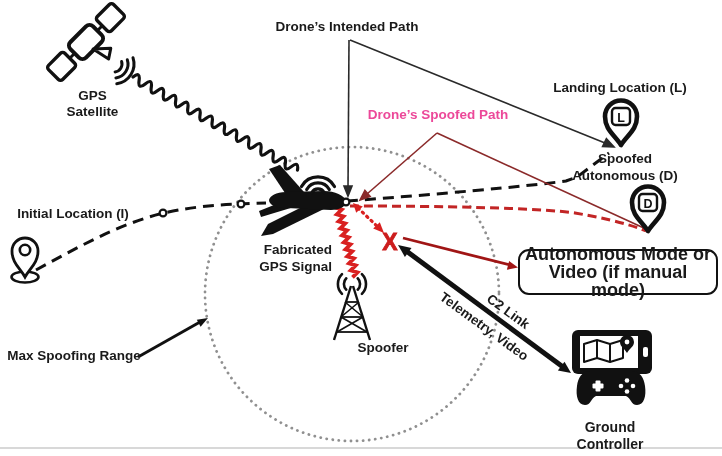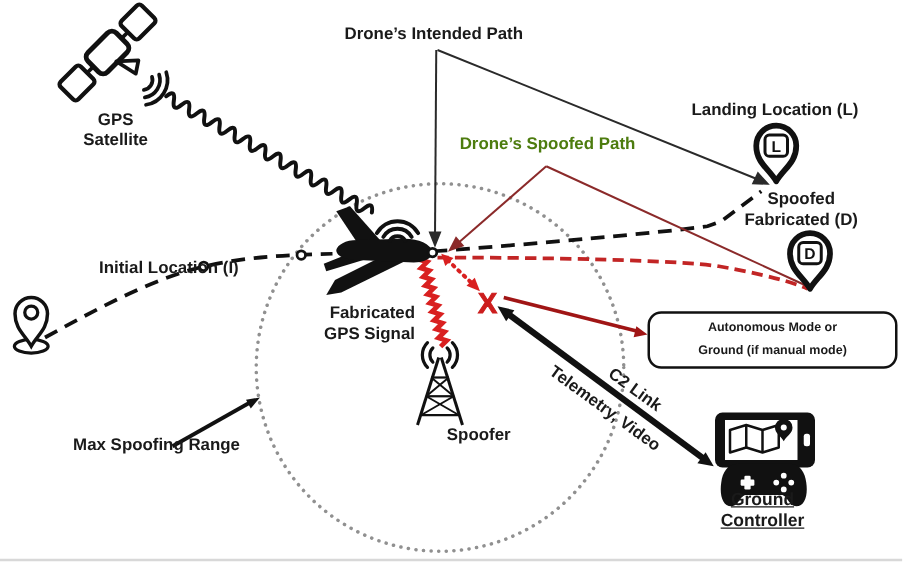--- a/index.html
+++ b/index.html
@@ -5,28 +5,28 @@
   html,body{margin:0;padding:0;background:#fff;}
   #stage{
     position:relative;width:722px;height:456px;background:#ffffff;overflow:hidden;
     font-family:"Liberation Sans",sans-serif;
   }
   #stage svg{position:absolute;left:0;top:0;}
   .lbl{
     position:absolute;font-weight:bold;font-size:13.5px;line-height:15.5px;
     color:#1a1a1a;text-align:center;white-space:nowrap;
   }
-  .lbl.left{text-align:right;margin-left:48px;}
-  .red{color:#4d7c0f;}
+  .lbl.left{text-align:center;}
+  .red{color:#ec4899;}
   .rot{transform:rotate(36deg);}
   .callout{
     position:absolute;left:518px;top:249px;width:196px;height:42px;
     border:2.5px solid #111;border-radius:11px;background:#fff;
     display:flex;flex-direction:column;justify-content:center;
-    font-weight:bold;font-size:10px;line-height:18px;text-align:center;color:#1a1a1a;
+    font-weight:bold;font-size:18px;line-height:18px;text-align:center;color:#1a1a1a;
   }
   svg text{font-family:"Liberation Sans",sans-serif;font-weight:bold;}
 </style>
 </head>
 <body>
 
 <div id="stage">
 
 <svg width="722" height="456" viewBox="0 0 722 456">
 
@@ -180,43 +180,43 @@
 
 <div class="lbl" style="left:50px;top:88px;width:85px;">
   <div>GPS</div>
   <div>Satellite</div>
 </div>
 
 <div class="lbl red" style="left:358px;top:107px;width:160px;">Drone’s Spoofed Path</div>
 
 <div class="lbl" style="left:542px;top:80px;width:156px;">Landing Location (L)</div>
 
-<div class="lbl" style="left:581px;top:151px;width:120px;line-height:16.5px;">
+<div class="lbl" style="left:565px;top:151px;width:120px;line-height:16.5px;">
   <div>Spoofed</div>
-  <div>Fabricated (D)</div>
+  <div>Autonomous (D)</div>
 </div>
 
 <div class="lbl left" style="left:3px;top:206px;width:140px;">Initial Location (I)</div>
 
 <div class="lbl" style="left:232px;top:241px;width:100px;line-height:17px;text-align:right;">
   <div>Fabricated</div>
   <div>GPS Signal</div>
 </div>
 
 <div class="lbl" style="left:324px;top:340px;width:60px;margin-left:29px;">Spoofer</div>
 
 <div class="lbl left" style="left:4px;top:348px;width:140px;">Max Spoofing Range</div>
 
 <div class="callout">
   <div>Autonomous Mode or</div>
-  <div>Ground (if manual mode)</div>
+  <div>Video (if manual mode)</div>
 </div>
 
 <div class="lbl rot" style="left:478px;top:304px;width:60px;">C2 Link</div>
 
 <div class="lbl rot" style="left:428px;top:319px;width:112px;">Telemetry, Video</div>
 
-<div class="lbl" style="left:560px;top:391px;width:100px;line-height:17px;font-size:14px;text-decoration:underline;">
+<div class="lbl" style="left:560px;top:419px;width:100px;line-height:17px;font-size:14px;">
   <div>Ground</div>
   <div>Controller</div>
 </div>
 
 </div>
 
 </body></html>

